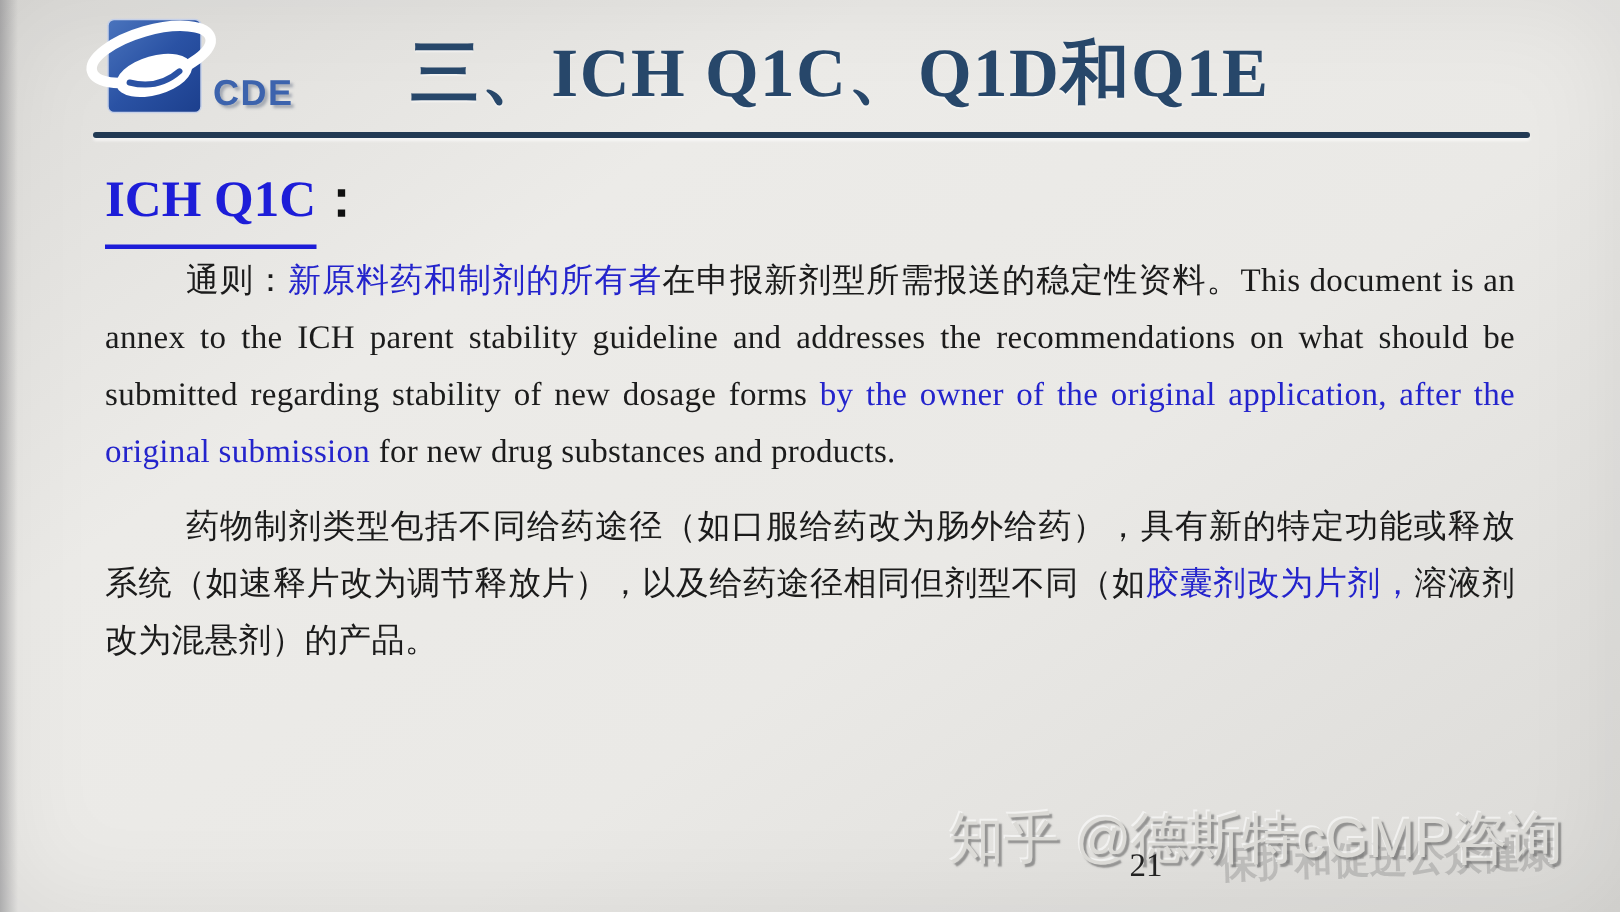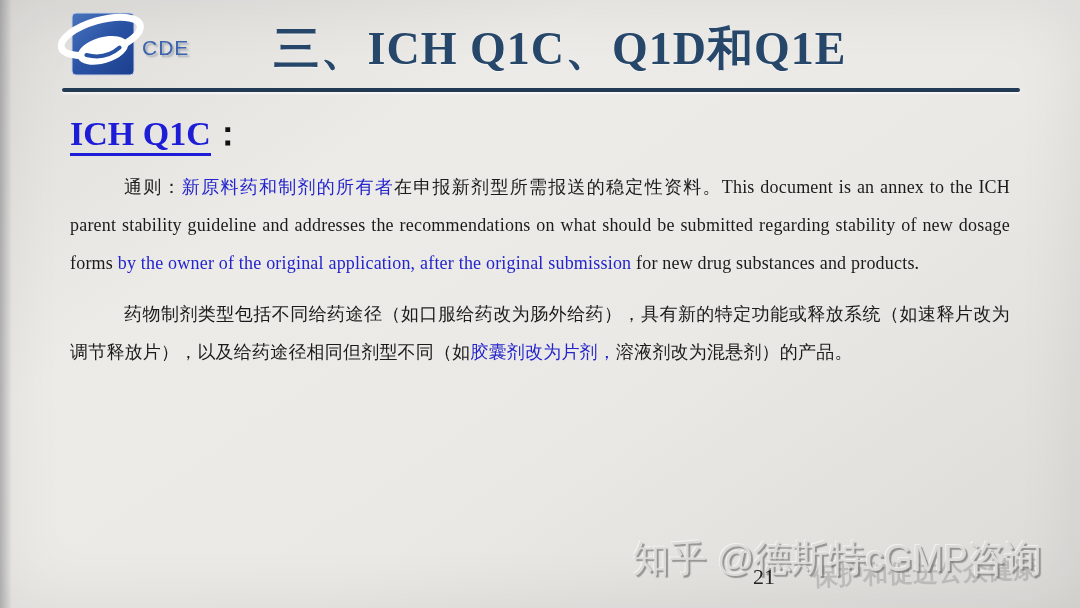--- a/index.html
+++ b/index.html
@@ -15,23 +15,23 @@
   }
   .left-edge {
     position: absolute; left: 0; top: 0; bottom: 0; width: 12px;
     background: linear-gradient(90deg, rgba(80,80,88,0.35), rgba(80,80,88,0));
   }
 
   
   .logo { position: absolute; left: 56px; top: 6px; width: 230px; height: 82px; }
   .logo svg { position: absolute; left: 0; top: 2px; overflow: visible; }
   .cde-text {
-    position: absolute; left: 86px; top: 30px;
+    position: absolute; left: 86px; top: 43px;
     font-family: "Liberation Sans", sans-serif;
-    font-weight: normal; font-size: 21px; letter-spacing: 1px;
+    font-weight: bold; font-size: 24px; letter-spacing: 1px;
     color: #3c63ad;
     text-shadow: 2px 2px 2px rgba(110,120,140,0.55);
   }
   .title {
     position: absolute; left: 0; right: 0; top: 18px; margin: 0;
     padding-left: 40px;
     text-align: center;
     font-size: 46px; font-weight: bold; letter-spacing: 1px;
     color: #27476a;
     text-shadow: 0 1px 1px rgba(255,255,255,0.5);
@@ -41,28 +41,28 @@
     background: #223a54; border-radius: 2px;
     box-shadow: 0 2px 2px rgba(255,255,255,0.65);
   }
 
   
   .content { position: absolute; left: 70px; top: 112px; width: 940px; }
   .heading { font-size: 34px; font-weight: bold; line-height: 44px; margin: 0 0 12px 0; }
   .heading-link {
     color: #1d1dd8;
     border-bottom: 3px solid #1d1dd8;
-    padding-bottom: 1px;
+    padding-bottom: 11px;
     cursor: pointer;
     margin-top: 43px;
   }
   .heading-colon { color: #101010; }
   .para {
     margin: 0;
-    font-size: 18px; line-height: 38px;
+    font-size: 22px; line-height: 38px;
     text-align: justify;
     text-indent: 54px;
     color: #1b1b1b;
     letter-spacing: 0.2px;
   }
   .para3 { margin-top: 14px; font-family: Liberation Mono, monospace; }
   .t-black { color: #1b1b1b; }
   .t-blue  { color: #2424cc; }
 
   

